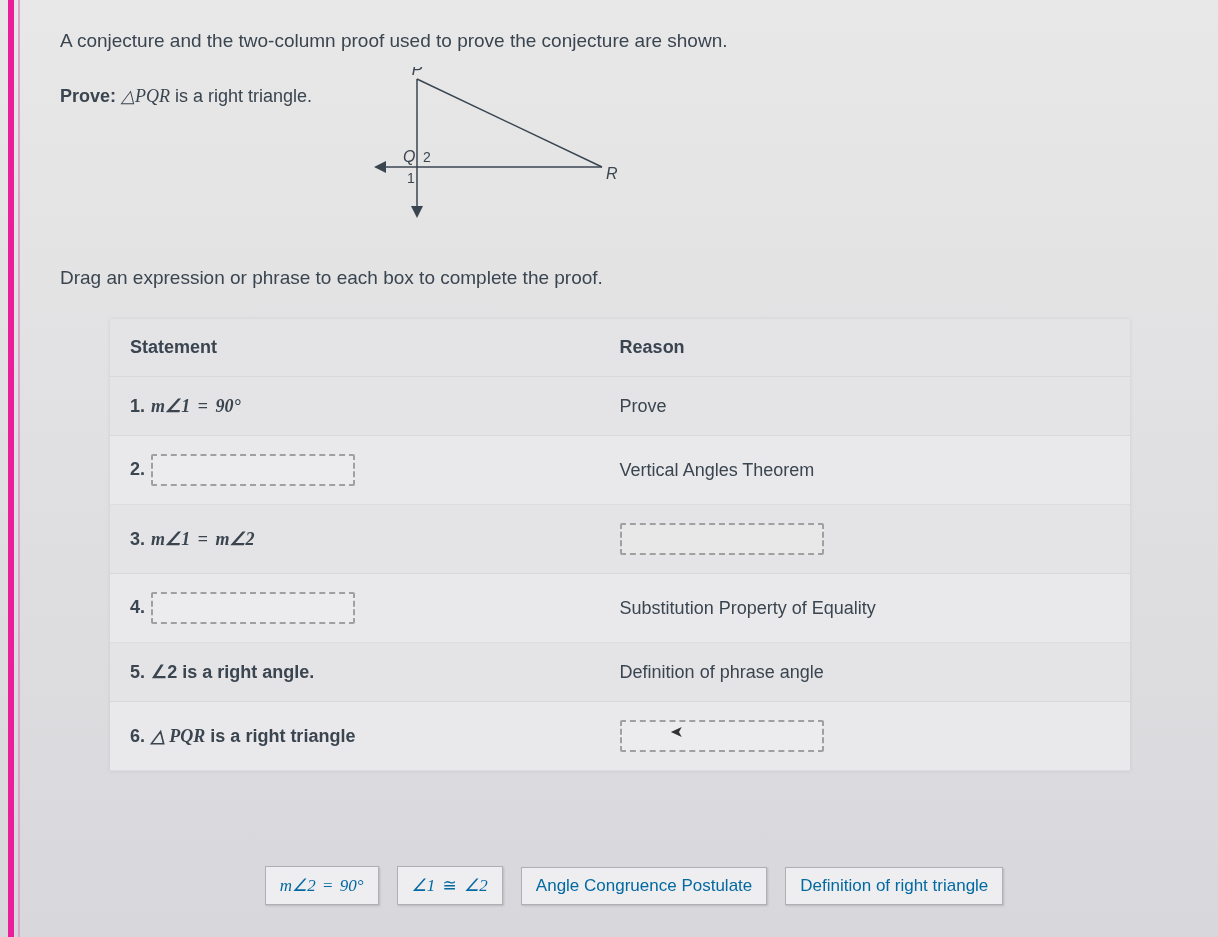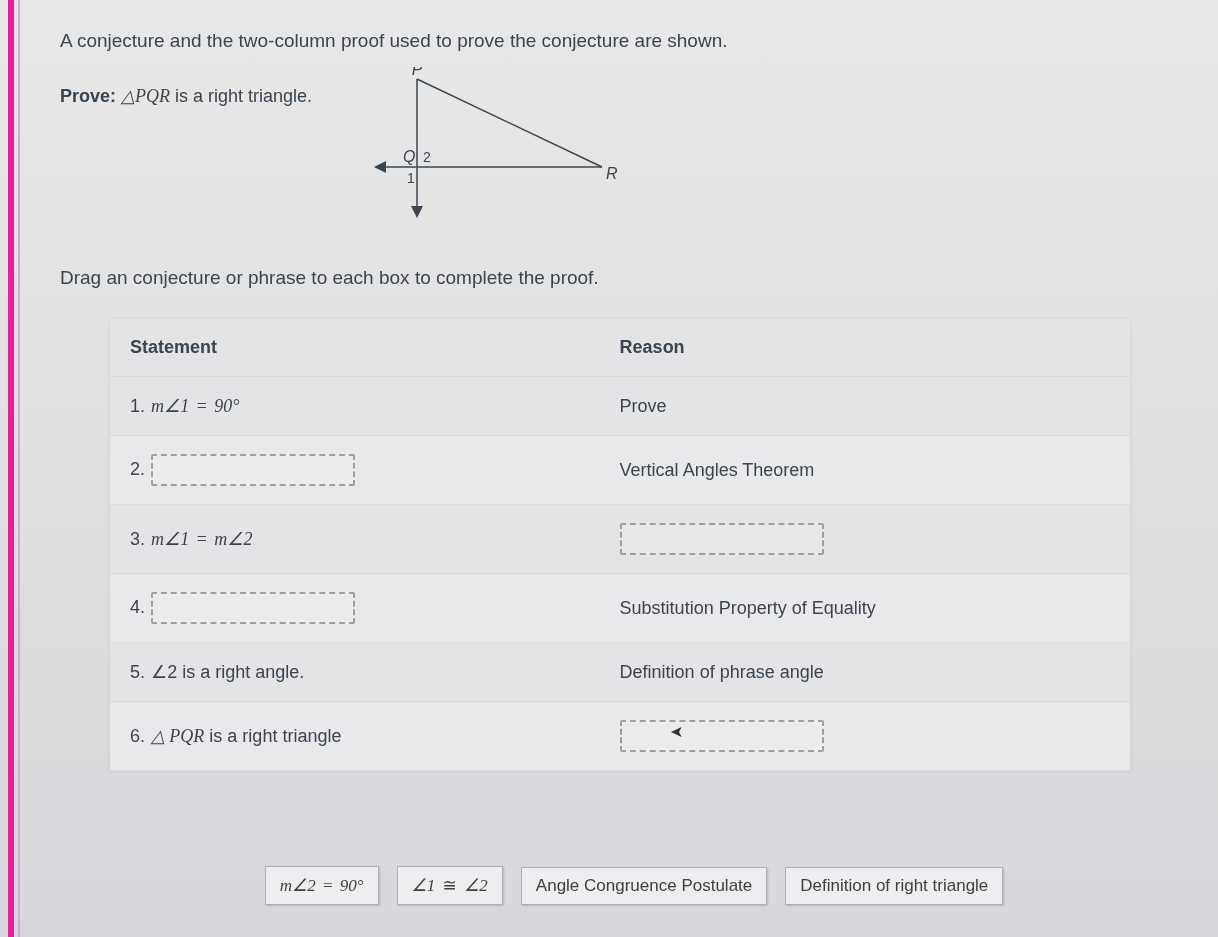--- a/index.html
+++ b/index.html
@@ -74,21 +74,21 @@
   .proof-table th {
     background: #e4e4e6;
     font-weight: bold;
   }
   .proof-table tr:nth-child(even) td {
     background: #e4e4e6;
   }
   .proof-table tr:nth-child(odd) td {
     background: #e9e9eb;
   }
-  .proof-table td:first-child { width: 48%; }
+  .proof-table td:first-child { width: 48%; font-weight: bold; }
   .drop-target {
     display: inline-block;
     min-width: 200px;
     height: 28px;
     border: 2px dashed #a0a0a0;
     border-radius: 2px;
     vertical-align: middle;
     background: rgba(255,255,255,0.15);
   }
   .math { font-family: 'Times New Roman', serif; font-style: italic; }
@@ -102,21 +102,21 @@
     display: flex;
     gap: 18px;
     justify-content: center;
     align-items: center;
   }
   .drag-chip {
     background: #eeeef0;
     border: 1px solid #b0b0b4;
     padding: 8px 14px;
     font-size: 17px;
-    color: #404040;
+    color: #0369a1;
     box-shadow: 1px 1px 2px rgba(0,0,0,0.15);
     cursor: grab;
   }
   .row-num { margin-right: 6px; }
   .cursor {
     position:absolute;
     left:670px;
     top:722px;
     font-size:16px;
     color:#333;
@@ -152,21 +152,21 @@
       <line x1="45" y1="100" x2="8" y2="100" stroke="#3a4550" stroke-width="1.5" marker-end="url(#arrow)"></line>
       <line x1="45" y1="100" x2="45" y2="145" stroke="#3a4550" stroke-width="1.5" marker-end="url(#arrow)"></line>
       <text x="45" y="8" font-size="16" fill="#3a4550" font-style="italic" text-anchor="middle">P</text>
       <text x="31" y="95" font-size="16" fill="#3a4550" font-style="italic">Q</text>
       <text x="234" y="112" font-size="16" fill="#3a4550" font-style="italic">R</text>
       <text x="51" y="95" font-size="14" fill="#3a4550">2</text>
       <text x="35" y="116" font-size="14" fill="#3a4550">1</text>
     </svg>
   </div>
 
-  <div class="instruction">Drag an conjecture or phrase to each box to complete the proof.</div>
+  <div class="instruction">Drag an expression or phrase to each box to complete the proof.</div>
 
   <table class="proof-table">
     <tbody>
         <tr>
       <th>Statement</th>
       <th>Reason</th>
     </tr>
     <tr>
       <td><span class="row-num">1.</span><span class="math">m∠1 <span class="op">=</span> 90°</span></td>
       <td>Prove</td>

